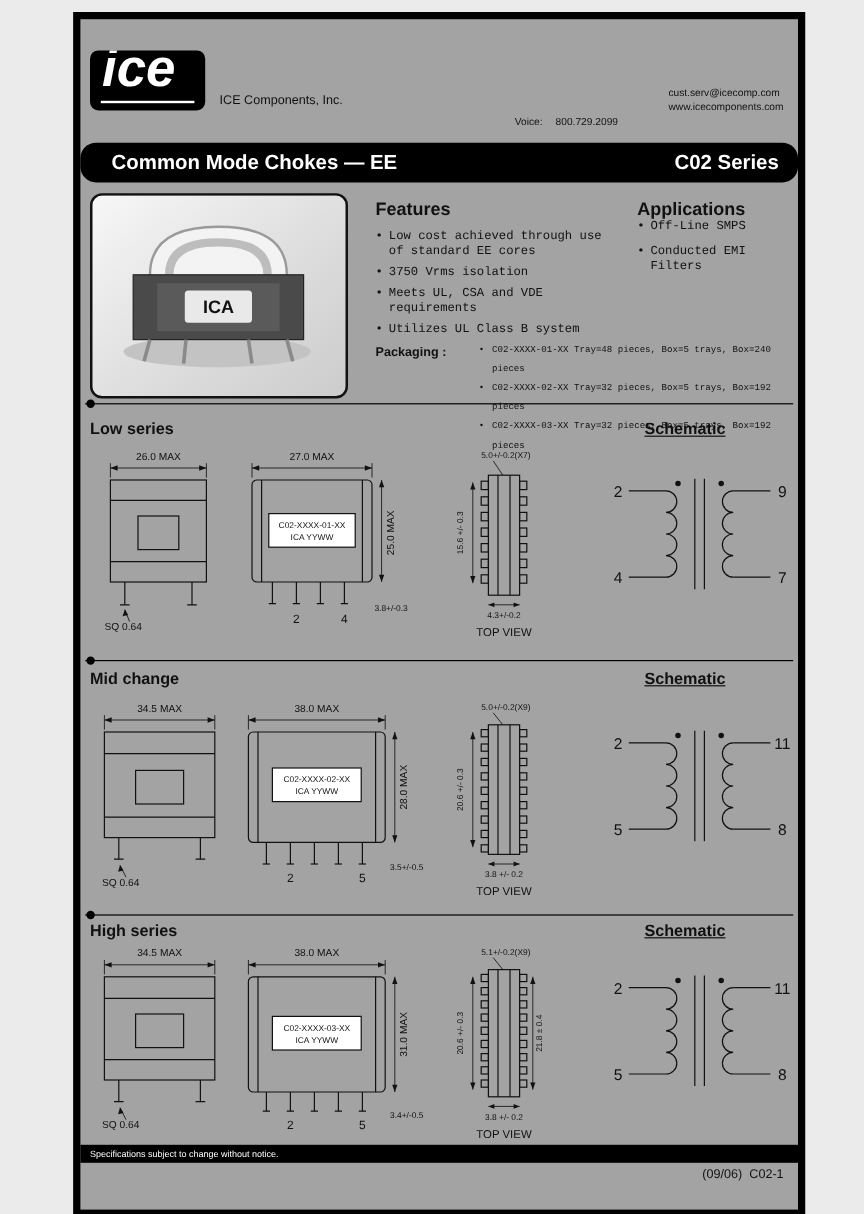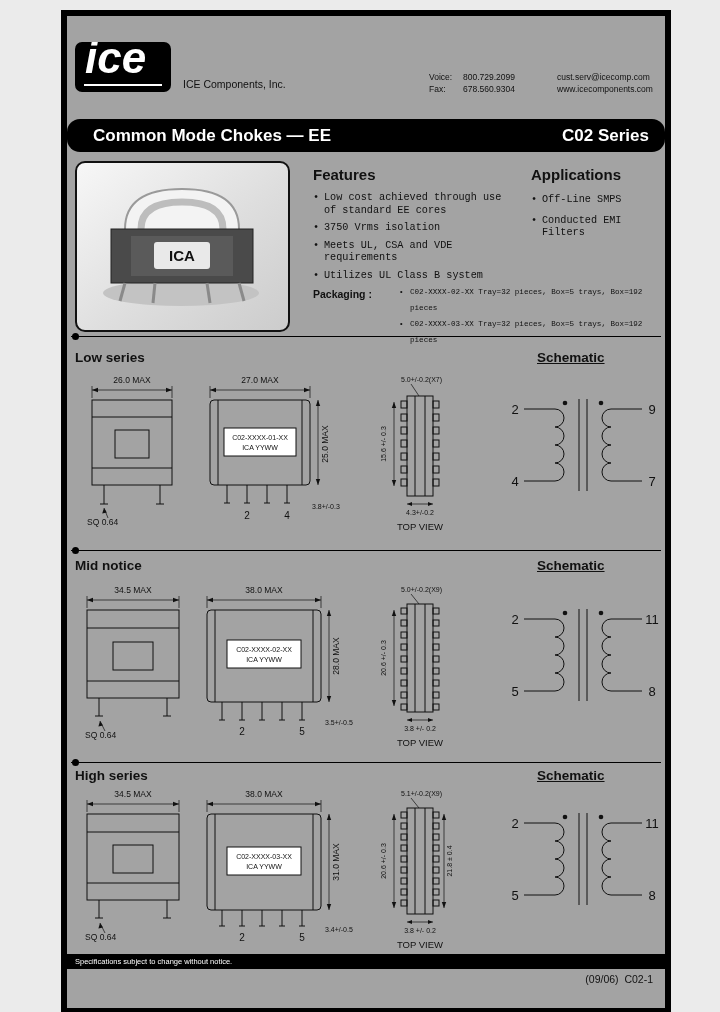--- a/index.html
+++ b/index.html
@@ -7,34 +7,34 @@
   .abs{position:absolute;}
   .frame{position:absolute;left:61px;top:10px;width:598px;height:992px;background:#a3a3a3;border:6px solid #000000;}
   
   .logo{left:8px;top:26px;width:96px;height:50px;background:#000;border-radius:7px;overflow:hidden;}
   .logo-txt{position:absolute;left:10px;top:-9px;color:#fff;font-size:44px;font-weight:bold;font-style:italic;}
   .logo-rule{position:absolute;left:9px;bottom:6px;width:78px;height:2px;background:#fff;}
   .company{left:116px;top:62px;font-size:10.5px;}
   .contact{top:55px;font-size:8.5px;line-height:12px;}
   .contact-a{left:362px;}
   .contact-b{left:490px;}
-  .clabel{display:inline-block;width:34px;}
+  .clabel{display:inline-block;width:34px;margin-top:24px;}
   
   .title-bar{left:0;top:103px;width:598px;height:33px;background:#000;color:#fff;display:flex;align-items:center;justify-content:space-between;padding:0 16px 0 26px;box-sizing:border-box;font-size:17px;font-weight:bold;border-radius:13px;}
   
   .photo{left:8px;top:145px;width:211px;height:167px;border:2px solid #111;border-radius:10px;background:linear-gradient(140deg,#f7f7f7 0%,#dedede 55%,#cccccc 100%);overflow:hidden;}
   .col-heading{font-size:15px;font-weight:bold;}
   .features-h{left:246px;top:150px;}
   .apps-h{left:464px;top:150px;}
   .blist{list-style:none;margin:0;padding:0;}
   .blist li{position:relative;padding-left:11px;font-family:Liberation Mono, monospace;}
   .blist li::before{content:"•";position:absolute;left:0;top:0;}
   .features-l{left:246px;top:176px;width:200px;}
   .features-l li{font-size:10.2px;line-height:12.5px;margin-bottom:5px;}
-  .apps-l{left:464px;top:178px;width:132px;}
+  .apps-l{left:464px;top:168px;width:132px;}
   .apps-l li{font-size:10.2px;line-height:12.5px;margin-bottom:8px;}
   .pack-label{left:246px;top:272px;font-size:10.5px;font-weight:bold;}
   .pack-l{left:332px;top:268px;width:262px;}
   .pack-l li{font-size:7.6px;line-height:16px;}
   
   .divider{left:4px;width:590px;height:0;border-top:1px solid #000;}
   .divider .dot{position:absolute;left:1px;top:-4px;width:7px;height:7px;border-radius:50%;background:#000;}
   .sec-title{left:8px;font-size:13.5px;font-weight:bold;}
   .sch-title{left:470px;font-size:13.5px;font-weight:bold;text-decoration:underline;}
   
@@ -103,20 +103,21 @@
     <li>Meets UL, CSA and VDE requirements</li>
     <li>Utilizes UL Class B system</li>
   </ul>
   <div class="abs col-heading apps-h">Applications</div>
   <ul class="abs blist apps-l">
     <li>Off-Line SMPS</li>
     <li>Conducted EMI Filters</li>
   </ul>
   <div class="abs pack-label">Packaging :</div>
   <ul class="abs blist pack-l">
+    <li>C02-XXXX-01-XX Tray=48 pieces, Box=5 trays, Box=240 pieces</li>
     <li>C02-XXXX-02-XX Tray=32 pieces, Box=5 trays, Box=192 pieces</li>
     <li>C02-XXXX-03-XX Tray=32 pieces, Box=5 trays, Box=192 pieces</li>
   </ul>
 
   <div class="abs divider" style="top:320px">
       <span class="dot"></span>
     </div>
   <div class="abs sec-title" style="top:334px">Low series</div>
   <div class="abs sch-title" style="top:334px">Schematic</div>
 
@@ -217,21 +218,21 @@
         <line class="ln" x1="544" y1="109" x2="575" y2="109"></line>
       <circle class="fillb" cx="534" cy="31" r="2.3"></circle>
       <text class="big" x="585" y="42" text-anchor="middle">9</text>
       <text class="big" x="585" y="114" text-anchor="middle">7</text>
     </g>
   </svg>
 
   <div class="abs divider" style="top:534px">
       <span class="dot"></span>
     </div>
-  <div class="abs sec-title" style="top:542px">Mid notice</div>
+  <div class="abs sec-title" style="top:542px">Mid change</div>
   <div class="abs sch-title" style="top:542px">Schematic</div>
 
   <svg class="abs" style="left:0;top:566px" width="596" height="178" viewBox="0 0 596 178">
     <g>
       <text class="dim" x="66" y="11" text-anchor="middle">34.5 MAX</text>
       <line class="thin" x1="20" y1="18" x2="112" y2="18"></line>
       <polygon class="fillb" points="20,18 26,15.8 26,20.2"></polygon>
         <polygon class="fillb" points="112,18 106,15.8 106,20.2"></polygon>
       <line class="thin" x1="20" y1="14" x2="20" y2="26"></line>
         <line class="thin" x1="112" y1="14" x2="112" y2="26"></line>

